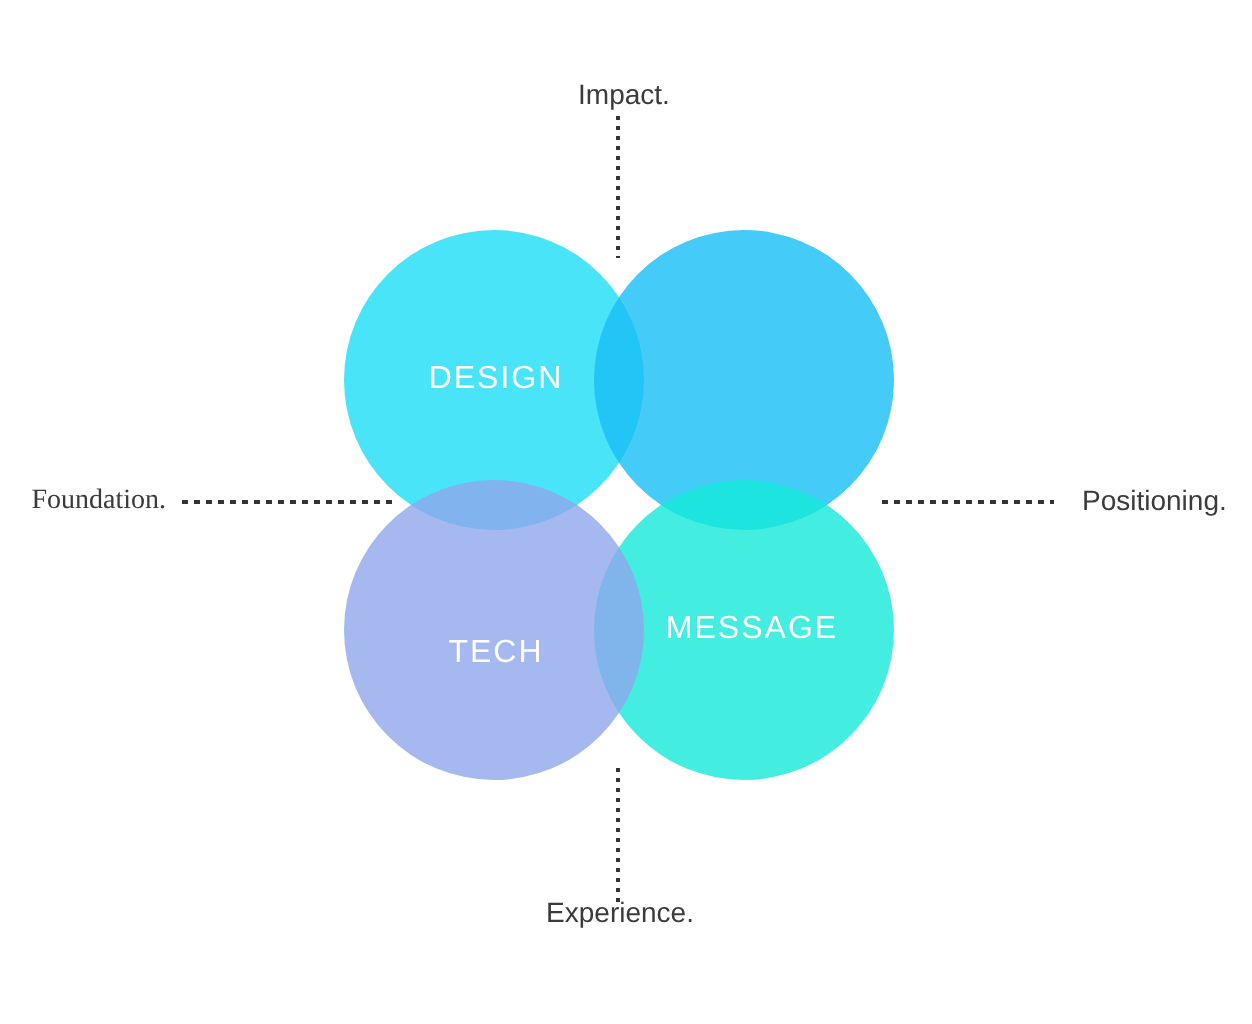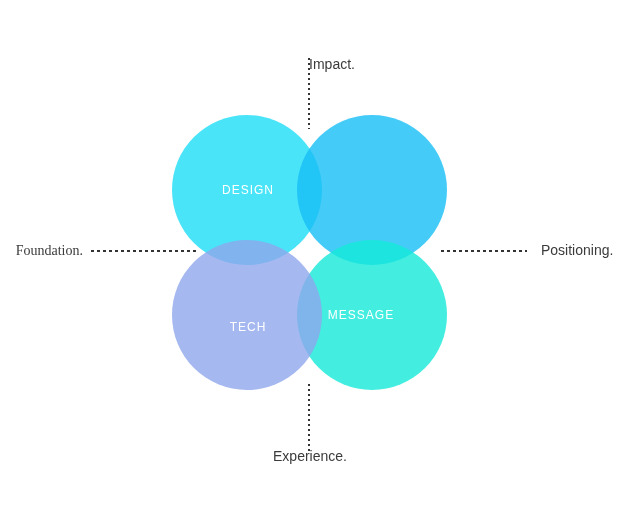--- a/index.html
+++ b/index.html
@@ -25,29 +25,29 @@
   .c-growth  { left: 297px; top: 115px; z-index: 2; }
   .c-message { left: 297px; top: 240px; z-index: 3; }
   .c-tech    { left: 172px; top: 240px; z-index: 4; }
 
   
   .circle-label {
     position: absolute;
     z-index: 10;
     transform: translate(-50%, -50%);
     color: var(--circle_text, #fff);
-    font-size: 12px;
+    font-size: 16px;
     letter-spacing: 1px;
     font-weight: 400;
     white-space: nowrap;
   }
   .l-design  { left: 248px; top: 190px; }
   .l-growth  { left: 372px; top: 190px; }
   .l-tech    { left: 248px; top: 327px; }
-  .l-message { left: 361px; top: 315px; }
+  .l-message { left: 376px; top: 315px; }
 
   
   .dline { position: absolute; z-index: 0; }
   .dline.v {
     width: 1.6px;
     background: repeating-linear-gradient(
       to bottom, var(--line, #333) 0 2px, transparent 2px 5px);
   }
   .dline.h {
     height: 1.6px;
@@ -60,21 +60,21 @@
   .line-right  { left: 441px; top: 250px; width: 86px; }
 
   
   .axis-label {
     position: absolute;
     z-index: 5;
     color: var(--axis_text, #3b3b3b);
     font-size: 14px;
     white-space: nowrap;
   }
-  .ax-top    { left: 312px; top: 64px;  transform: translate(-50%, -50%); margin-left: 20px; }
+  .ax-top    { left: 312px; top: 47px;  transform: translate(-50%, -50%); }
   .ax-left   { left: 83px;  top: 251px; transform: translate(-100%, -50%); font-family: Liberation Serif, serif; }
   .ax-right  { left: 541px; top: 250px; transform: translateY(-50%); }
   .ax-bottom { left: 310px; top: 456px; transform: translate(-50%, -50%); }
 </style>
 </head>
 <body>
 
 <div class="stage">
 
   <div class="dline v line-top"></div>

